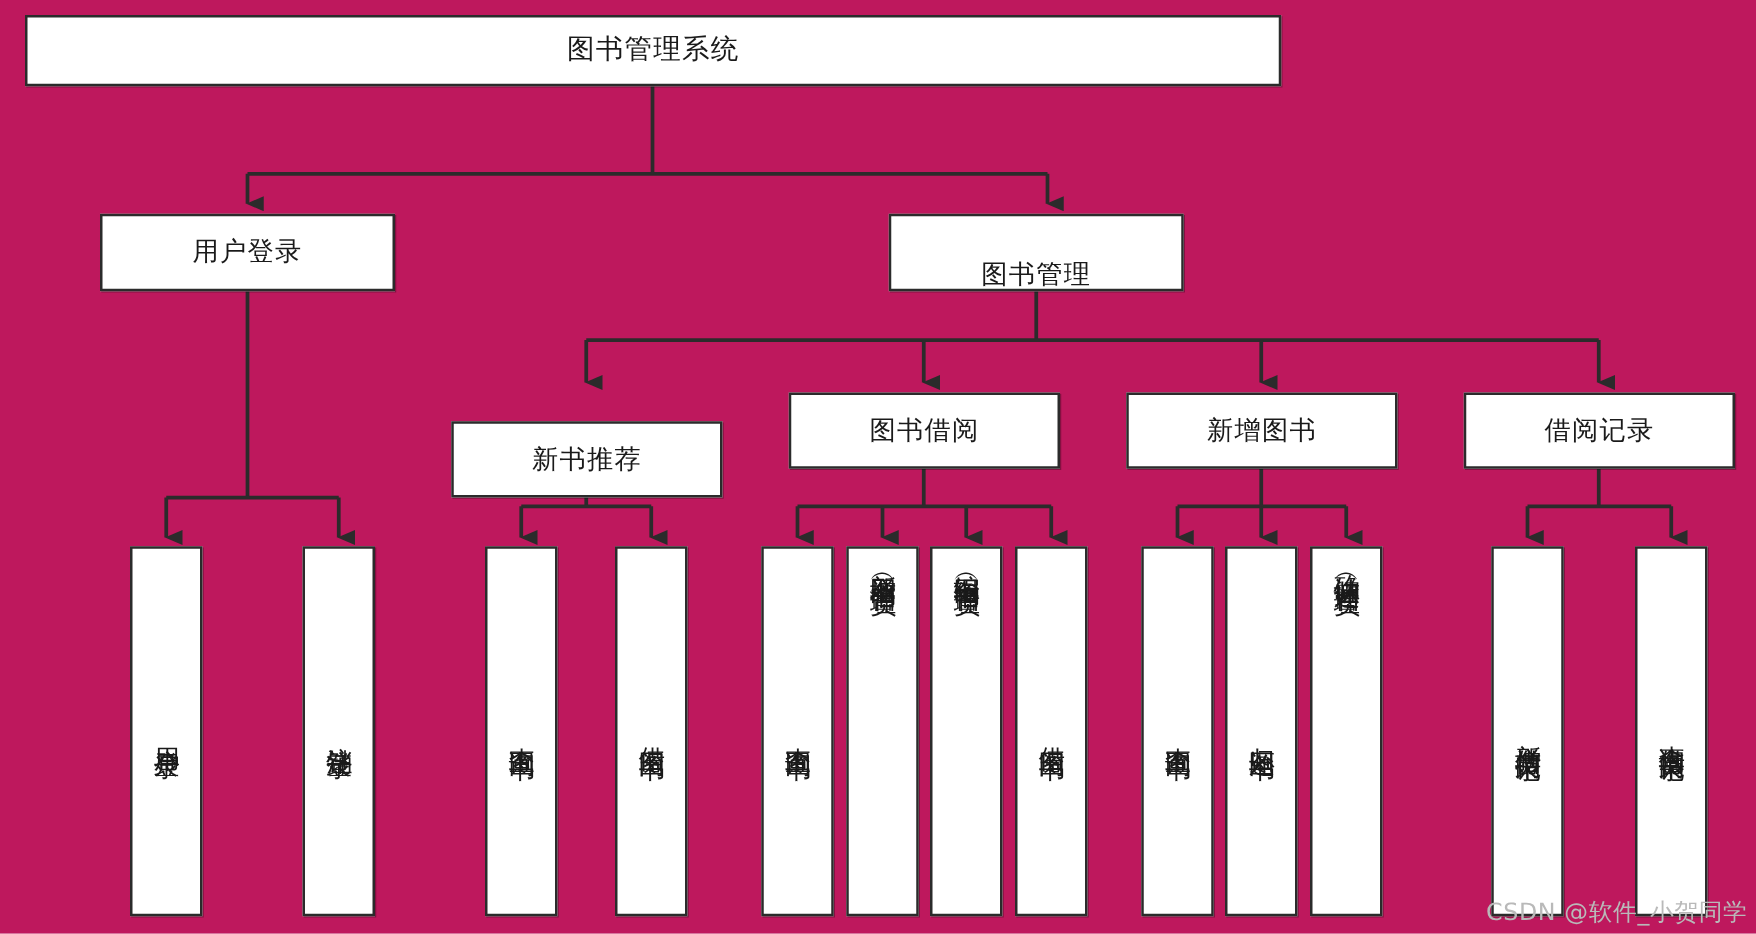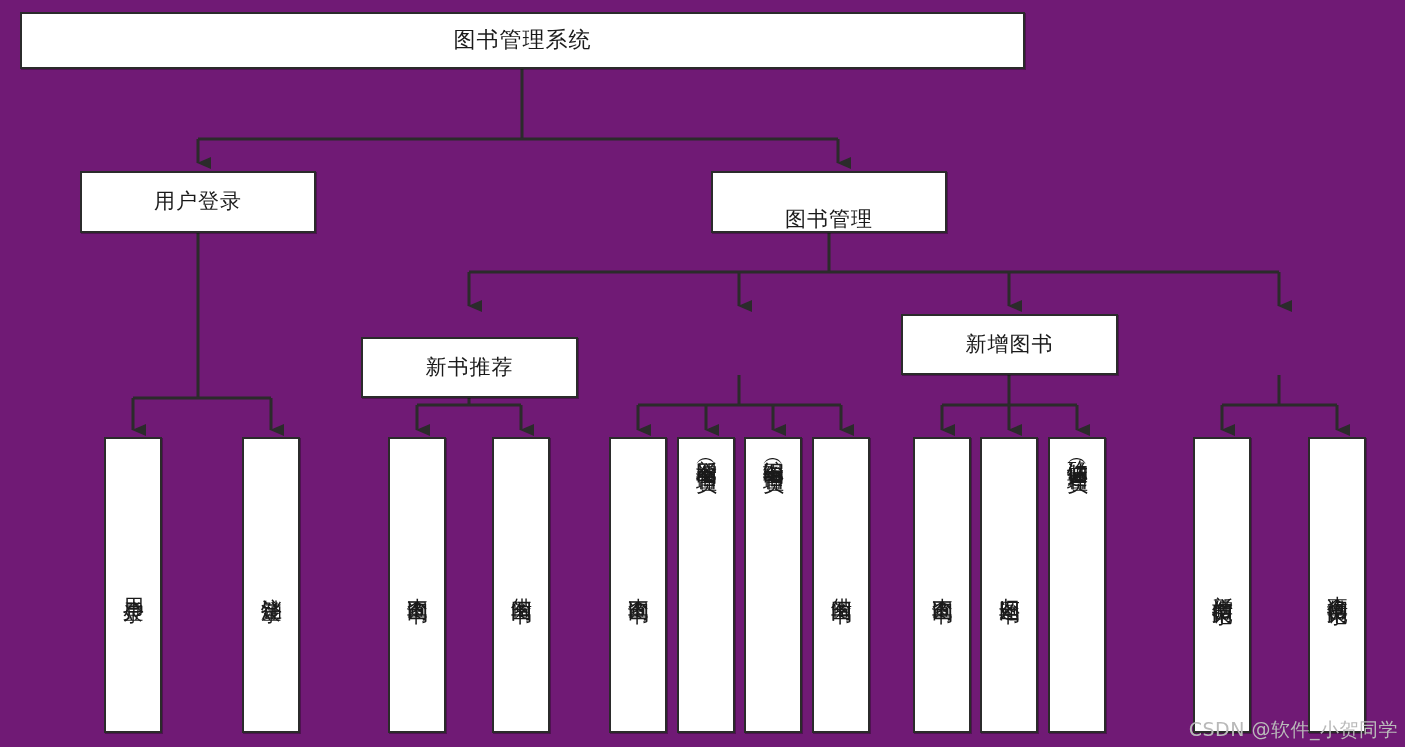--- a/index.html
+++ b/index.html
@@ -8,21 +8,21 @@
     padding: 0;
     background: #ffffff;
   }
   body {
     font-family: "DejaVu Sans", "Liberation Sans", sans-serif;
   }
   #diagram-root {
     position: relative;
     width: 1405px;
     height: 747px;
-    background: #701a75;
+    background: #be185d;
     overflow: hidden;
   }
   
   #connector-layer {
     position: absolute;
     left: 0;
     top: 0;
     width: 1405px;
     height: 747px;
   }
@@ -146,25 +146,31 @@
   </div>
 
   <div class="node node-horizontal" style="left:711px; top:171px; width:236px; height:62px;align-items:flex-end;">
     <span>图书管理</span>
   </div>
 
   <div class="node node-horizontal" style="left:361px; top:314px; width:217px; height:61px;margin-top:23px;">
     <span>新书推荐</span>
   </div>
 
+  <div class="node node-horizontal" style="left:631px; top:314px; width:217px; height:61px;">
+    <span>图书借阅</span>
+  </div>
 
   <div class="node node-horizontal" style="left:901px; top:314px; width:217px; height:61px;">
     <span>新增图书</span>
   </div>
 
+  <div class="node node-horizontal" style="left:1171px; top:314px; width:217px; height:61px;">
+    <span>借阅记录</span>
+  </div>
 
   <div class="node node-leaf center" style="left:104px; top:437px; width:58px; height:296px;">
     <span class="leaf-label">用户登录</span>
   </div>
   <div class="node node-leaf center" style="left:242px; top:437px; width:58px; height:296px;">
     <span class="leaf-label">注销登录</span>
   </div>
 
   <div class="node node-leaf center" style="left:388px; top:437px; width:58px; height:296px;">
     <span class="leaf-label">查询图书</span>

